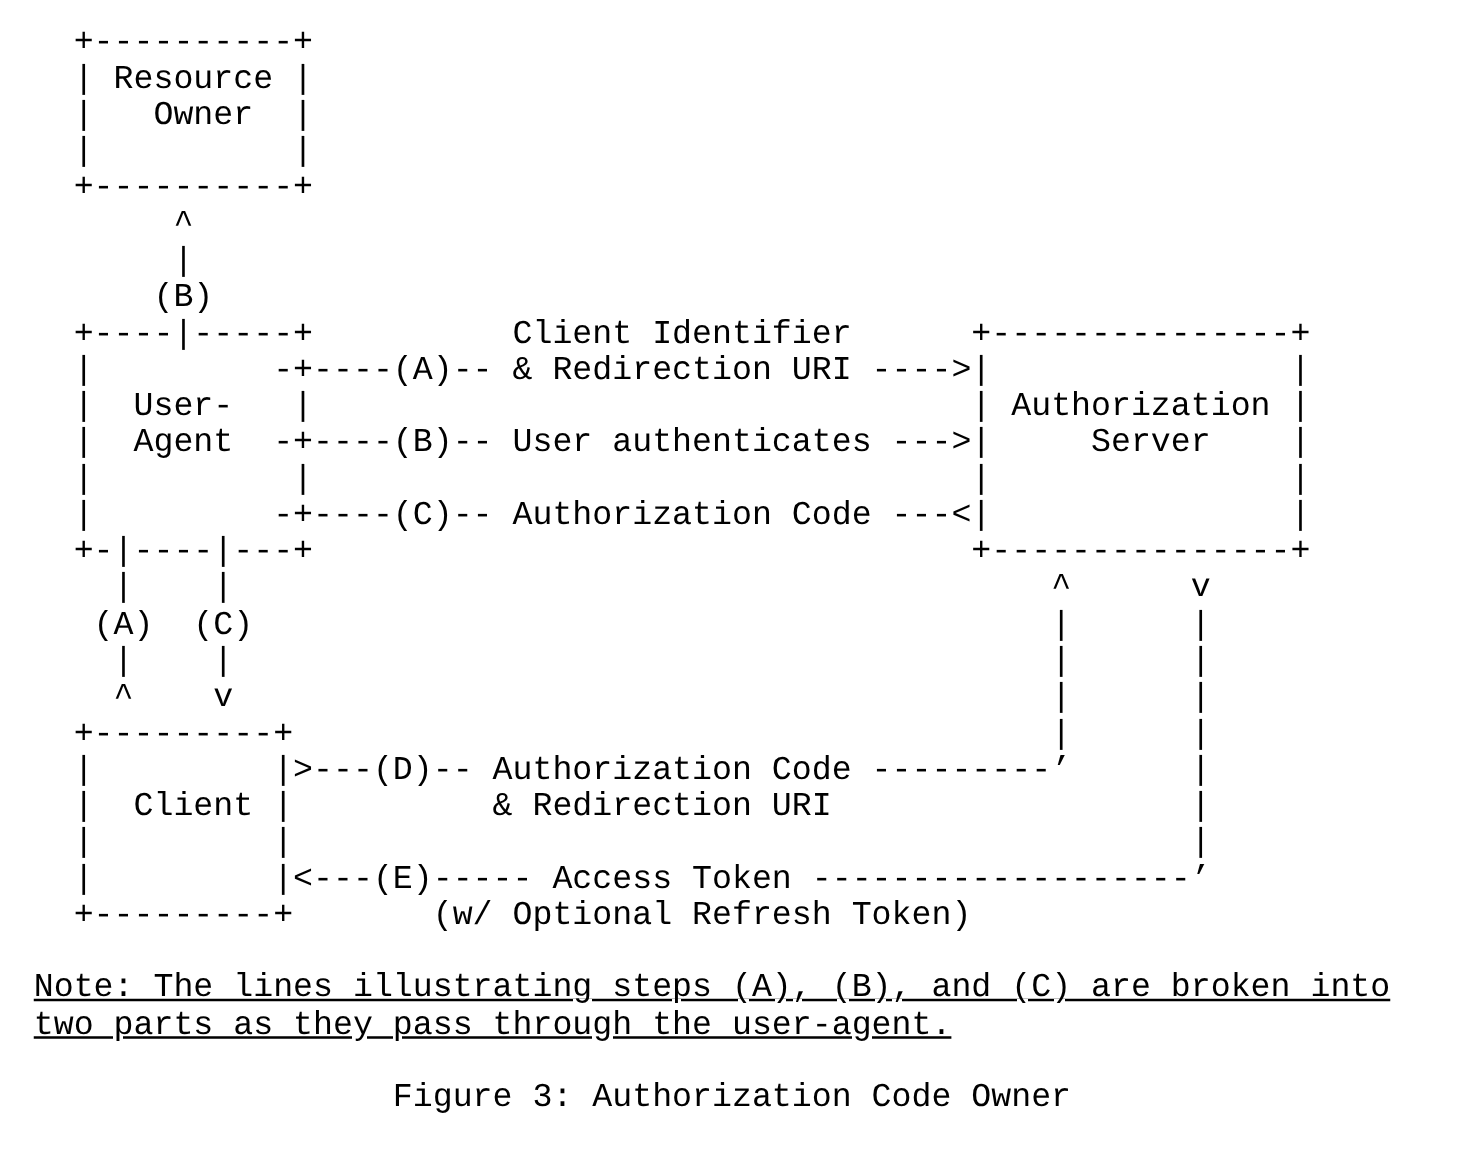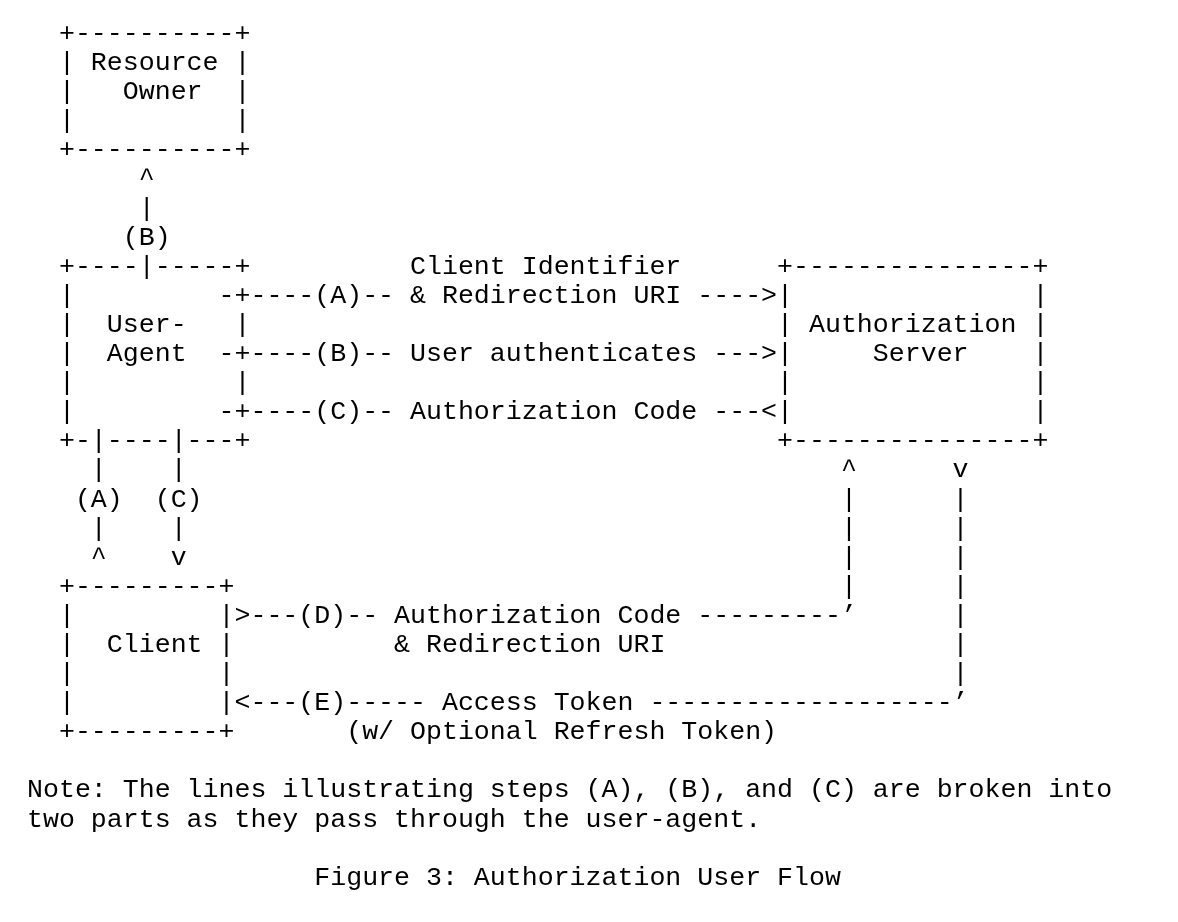--- a/index.html
+++ b/index.html
@@ -20,20 +20,21 @@
     margin: 0;
     font-family: "Liberation Mono", "DejaVu Sans Mono", monospace;
     font-size: 26.6px;
     line-height: 29.1px;
     letter-spacing: 0;
     color: #000000;
     white-space: pre;
   }
   pre.note {
     margin-top: 29.1px;
+    text-decoration: underline;
   }
   pre.caption {
     margin-top: 29.1px;
     margin-left: 18ch;
   }
 </style>
 </head>
 <body>
 
 <div class="page">
@@ -57,14 +58,14 @@
     |    |                                         |      |
     ^    v                                         |      |
   +---------+                                      |      |
   |         |&gt;---(D)-- Authorization Code ---------’      |
   |  Client |          &amp; Redirection URI                  |
   |         |                                             |
   |         |&lt;---(E)----- Access Token -------------------’
   +---------+       (w/ Optional Refresh Token)</pre>
   <pre class="mono note">Note: The lines illustrating steps (A), (B), and (C) are broken into
 two parts as they pass through the user-agent.</pre>
-  <pre class="mono caption">Figure 3: Authorization User Flow</pre>
+  <pre class="mono caption">Figure 3: Authorization Code Owner</pre>
 </div>
 
 </body></html>

